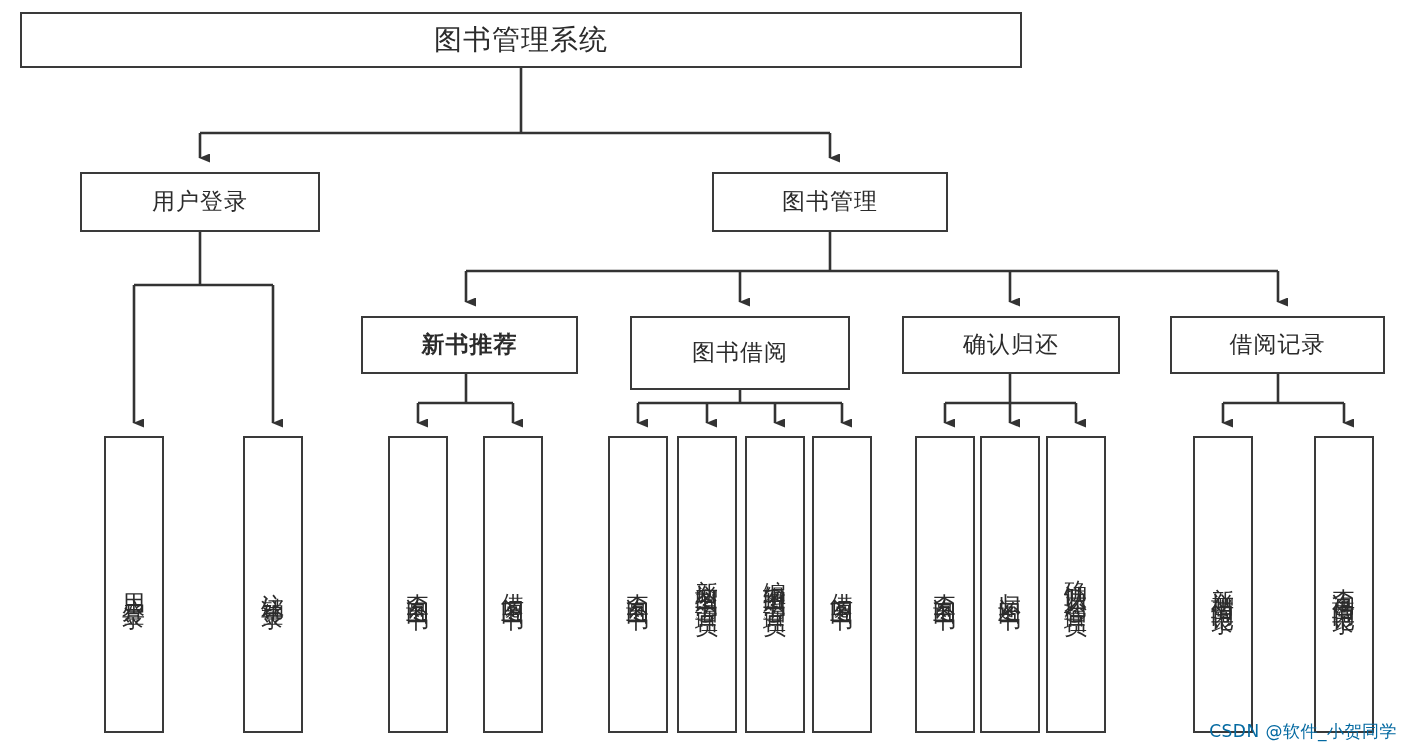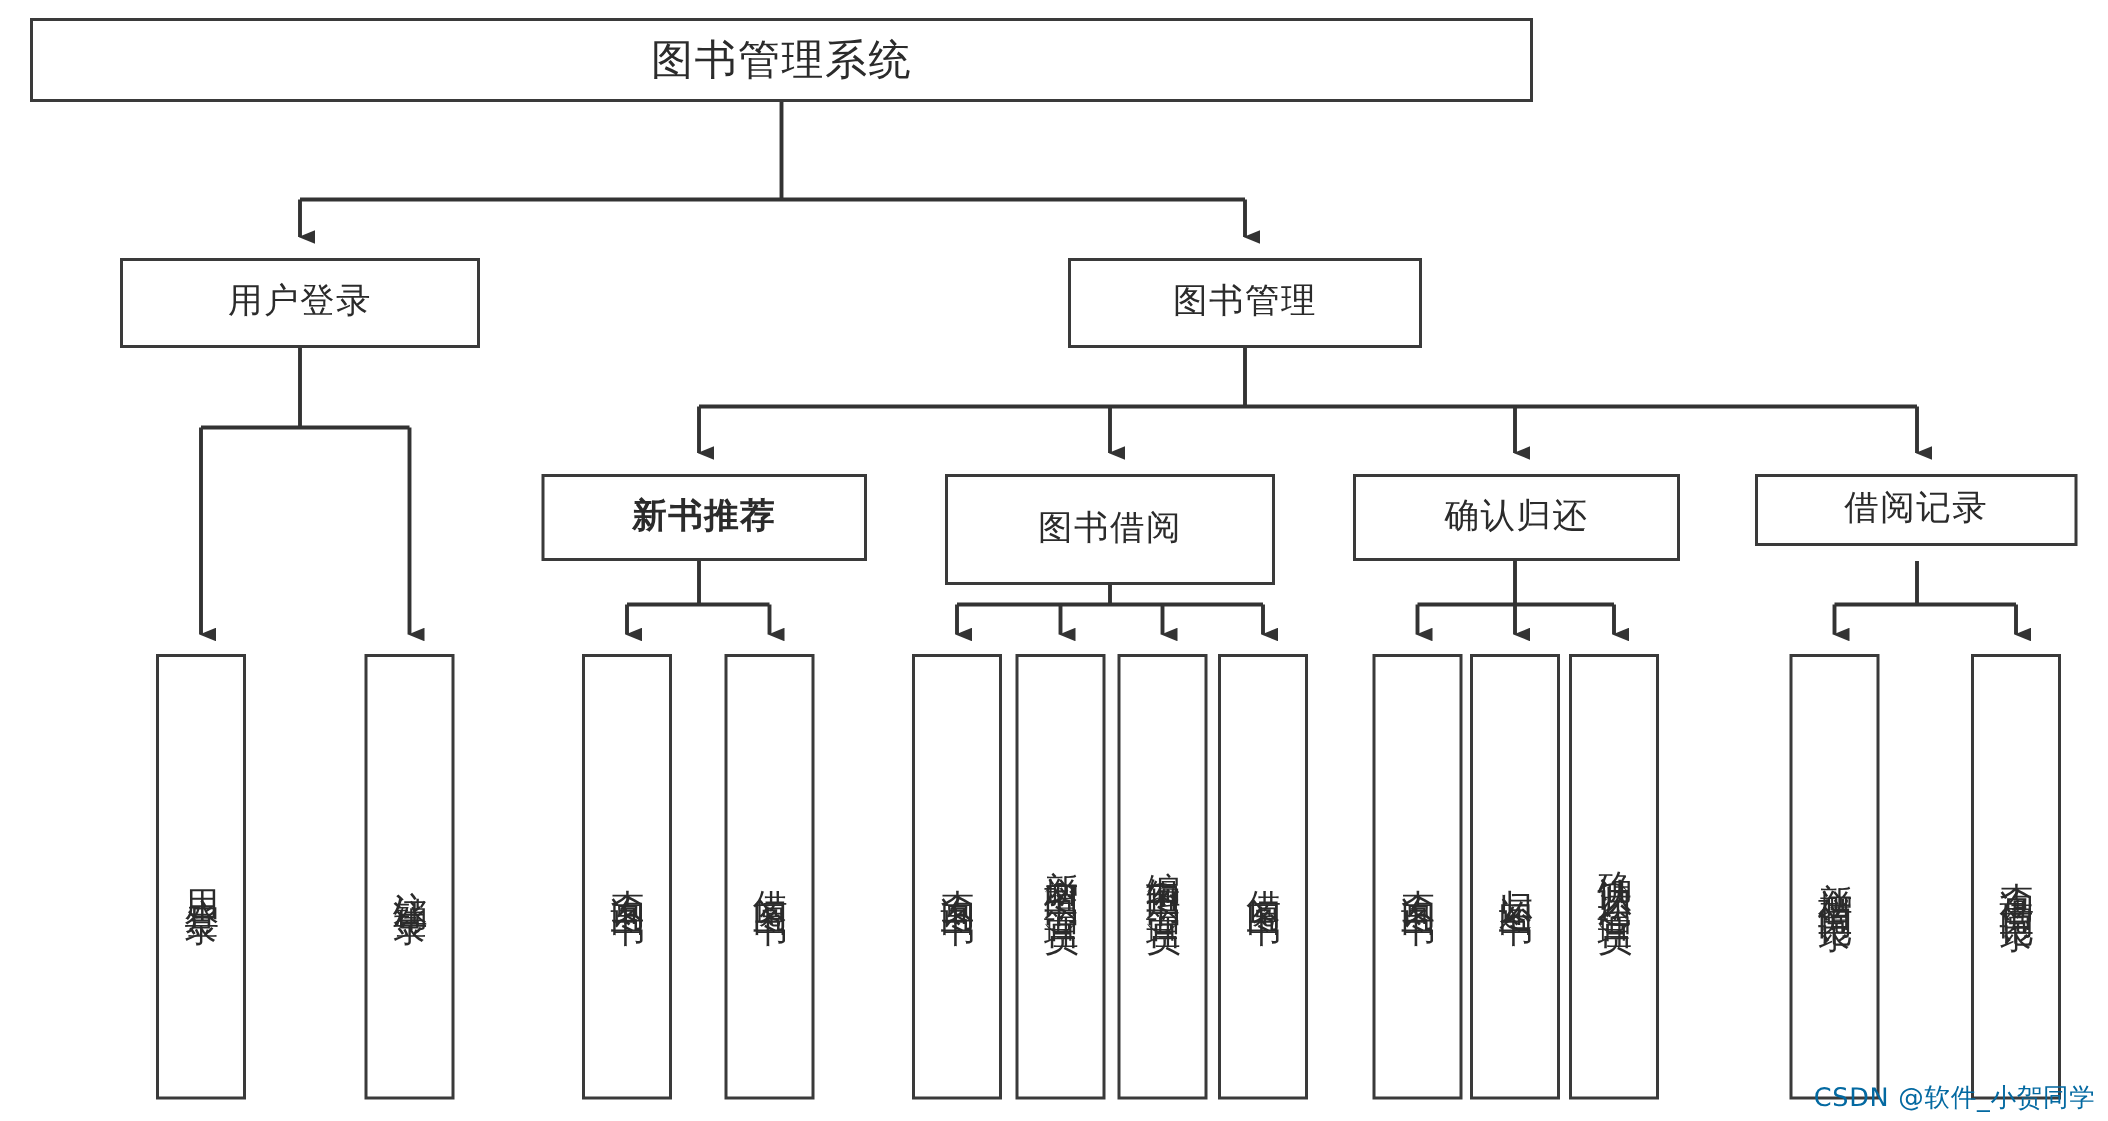--- a/index.html
+++ b/index.html
@@ -136,21 +136,21 @@
 
   <div class="node node-h" style="left:361px; top:316px; width:217px; height:58px;font-weight:bold;">
     <span>新书推荐</span>
   </div>
   <div class="node node-h" style="left:630px; top:316px; width:220px; height:74px;">
     <span>图书借阅</span>
   </div>
   <div class="node node-h" style="left:902px; top:316px; width:218px; height:58px;">
     <span>确认归还</span>
   </div>
-  <div class="node node-h" style="left:1170px; top:316px; width:215px; height:48px;">
+  <div class="node node-h" style="left:1170px; top:316px; width:215px; height:58px;">
     <span>借阅记录</span>
   </div>
 
   <div class="node node-v" style="left:104px; top:436px; width:60px; height:297px;">
     <span class="vtext">用户登录</span>
   </div>
   <div class="node node-v" style="left:243px; top:436px; width:60px; height:297px;">
     <span class="vtext">注销登录</span>
   </div>
 

